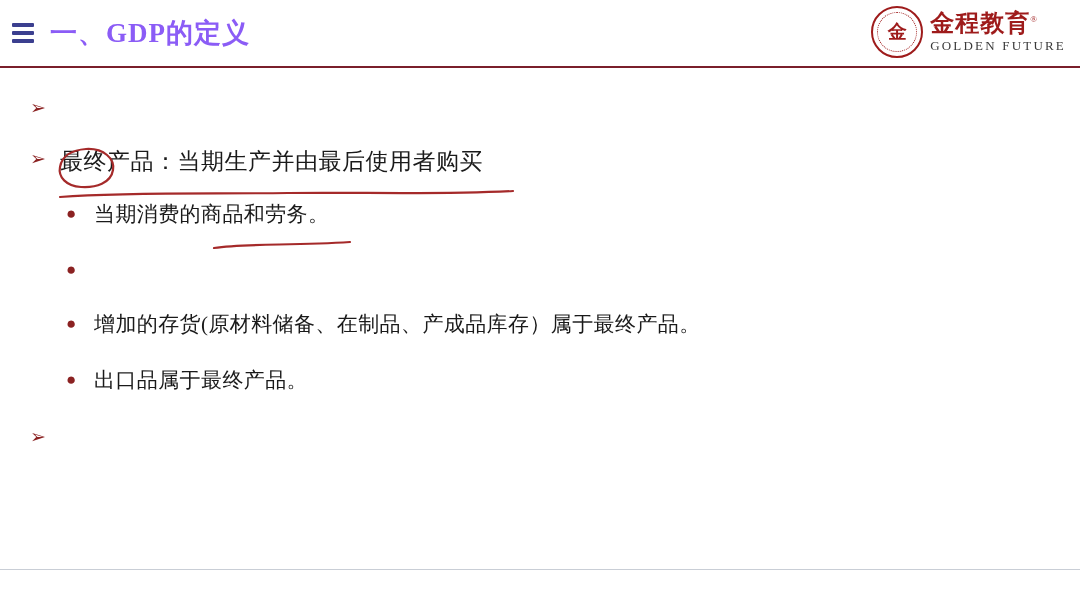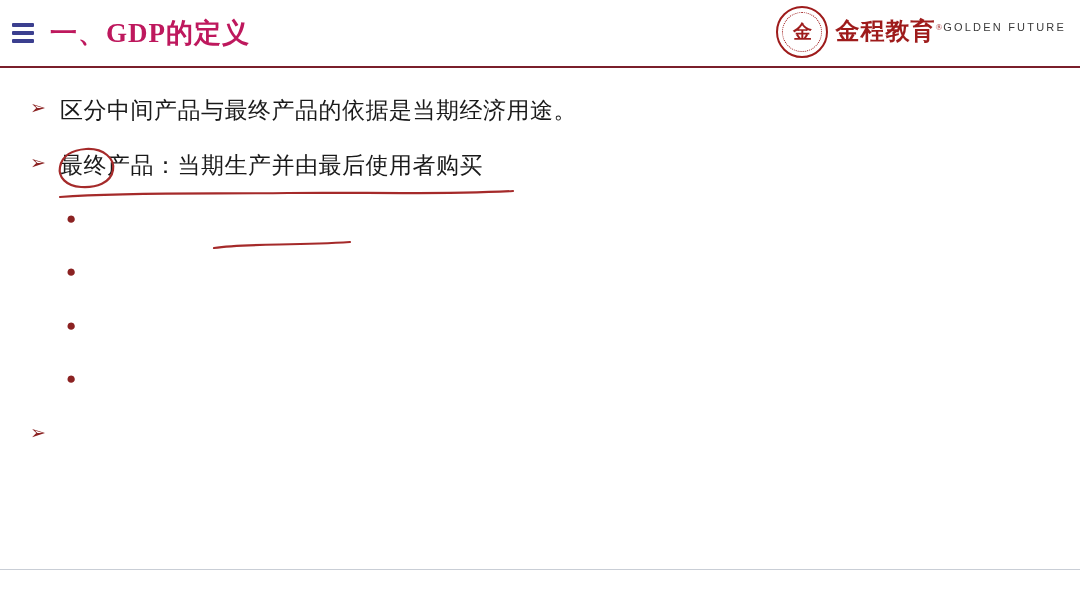--- a/index.html
+++ b/index.html
@@ -43,21 +43,21 @@
   }
   .hamburger span {
     display: block;
     height: 4px;
     background: #3b3f8f;
     border-radius: 1px;
   }
   .slide-title {
     font-size: 27px;
     font-weight: bold;
-    color: #be185d;
+    color: #8b5cf6;
     letter-spacing: 1px;
     white-space: nowrap;
   }
   .logo-wrap {
     position: absolute;
     right: 14px;
     top: 6px;
     display: flex;
     align-items: center;
     gap: 7px;
@@ -84,40 +84,40 @@
     left: 0; right: 0; top: 50%;
     transform: translateY(-50%);
     text-align: center;
     font-size: 19px;
     color: #9e1b1b;
     font-weight: bold;
     font-family: "Liberation Serif", serif;
   }
   .logo-text {
     display: flex;
-    flex-direction: row;
+    flex-direction: column;
     line-height: 1.05;
   }
   .logo-cn {
     font-size: 24px;
     font-weight: bold;
     color: #9e1b1b;
     letter-spacing: 1px;
     position: relative;
   }
   .logo-cn .reg {
     font-size: 9px;
     vertical-align: super;
     font-weight: normal;
   }
   .logo-en {
-    font-size: 11px;
+    font-size: 13px;
     color: #3a3a3a;
     letter-spacing: 2.2px;
-    font-family: Liberation Sans, sans-serif;
+    font-family: Liberation Serif, serif;
     margin-top: 3px;
   }
 
   
   .content {
     padding: 26px 40px 0 30px;
     position: relative;
   }
   .l1 {
     display: flex;
@@ -203,40 +203,42 @@
         <div class="logo-cn"><span>金程教育</span><span class="reg">®</span></div>
         <div class="logo-en">GOLDEN FUTURE</div>
       </div>
     </div>
   </div>
 
   <div class="content">
 
     <div class="l1">
       <div class="bullet">➢</div>
-      <div class="txt">区分中间产品与最终产品的依据是当期经济用途。</div>
     </div>
 
     <div class="l1">
       <div class="bullet">➢</div>
       <div class="txt">最终产品：当期生产并由最后使用者购买</div>
     </div>
 
     <div class="sub-list">
       <div class="l2">
         <div class="dot">●</div>
-      </div>
-      <div class="l2">
-        <div class="dot">●</div>
-      </div>
-      <div class="l2">
-        <div class="dot">●</div>
-      </div>
-      <div class="l2">
-        <div class="dot">●</div>
+        <div class="txt">当期消费的商品和劳务。</div>
+      </div>
+      <div class="l2">
+        <div class="dot">●</div>
+      </div>
+      <div class="l2">
+        <div class="dot">●</div>
+        <div class="txt">增加的存货(原材料储备、在制品、产成品库存）属于最终产品。</div>
+      </div>
+      <div class="l2">
+        <div class="dot">●</div>
+        <div class="txt">出口品属于最终产品。</div>
       </div>
     </div>
 
     <div class="l1">
       <div class="bullet">➢</div>
     </div>
   </div>
 
   <svg class="ink ink-oval" viewBox="0 0 62 44">
     <path d="M30 3 C48 2 59 13 57 24 C55 37 40 42 25 41 C10 40 2 31 4 21 C6 10 16 4 30 3 Z" fill="none" stroke="#a52a2a" stroke-width="2.2" stroke-linecap="round"></path>

